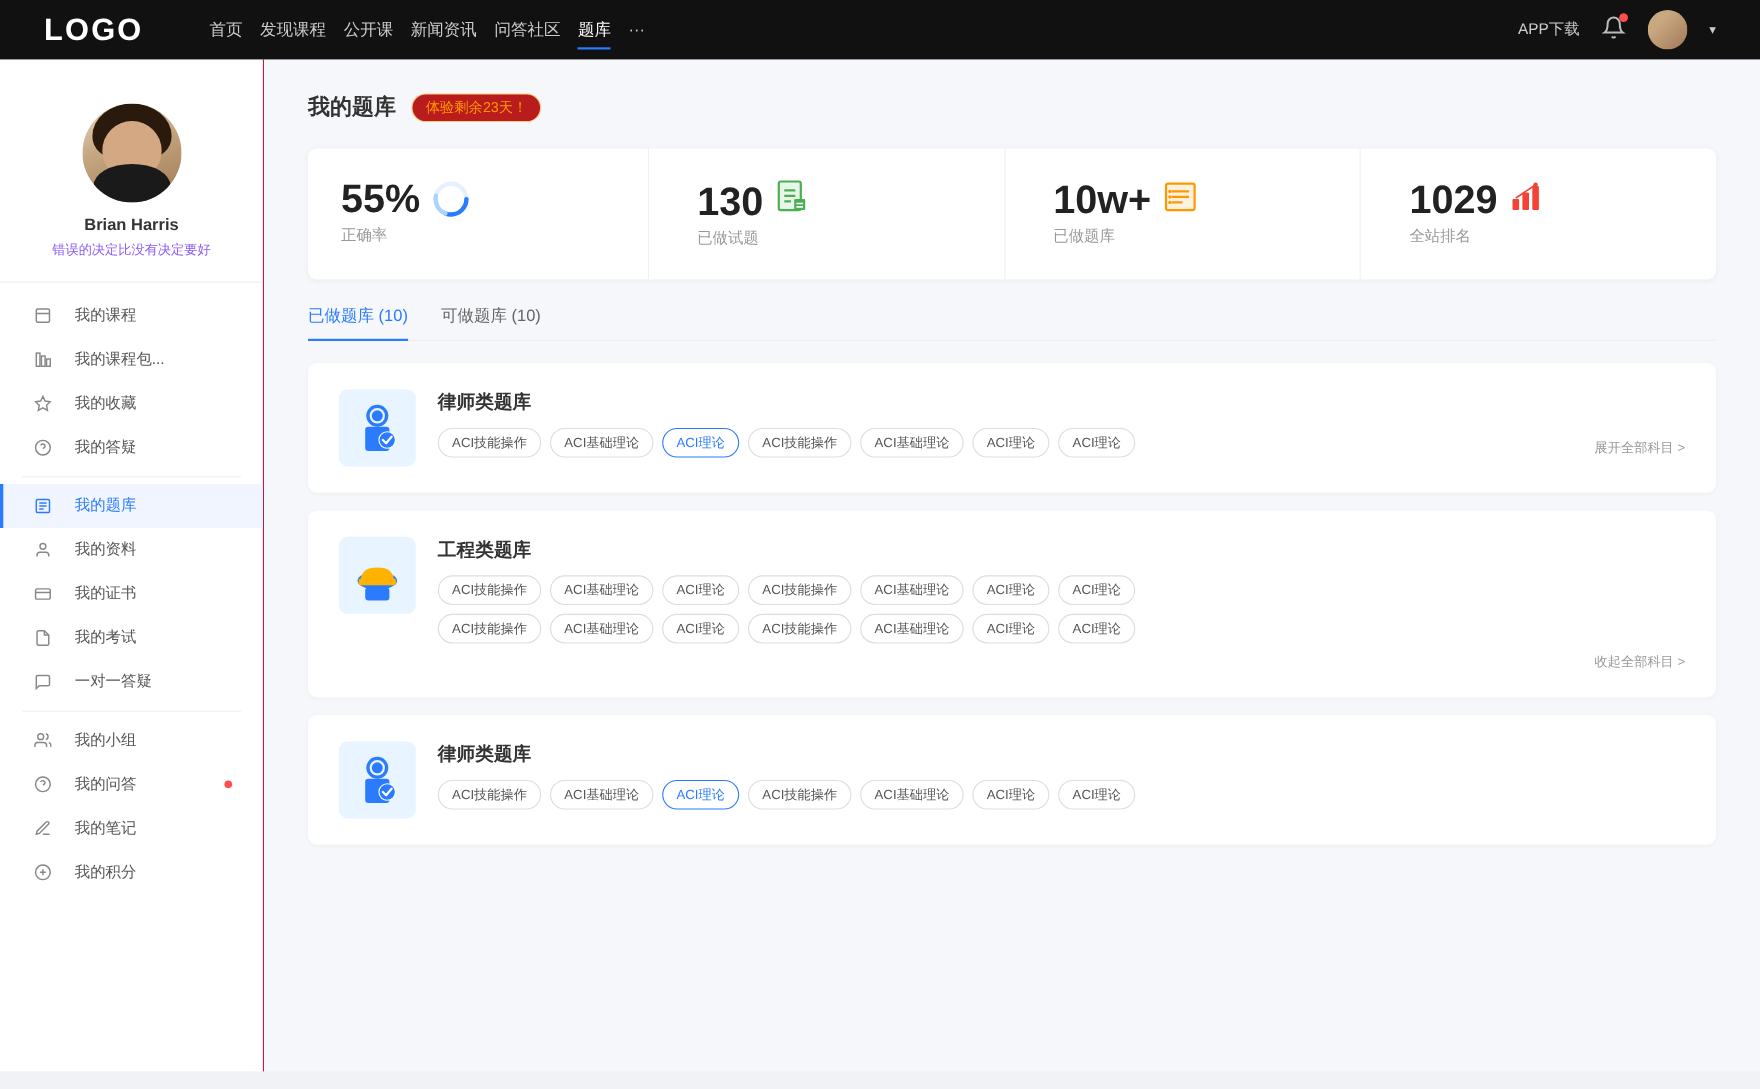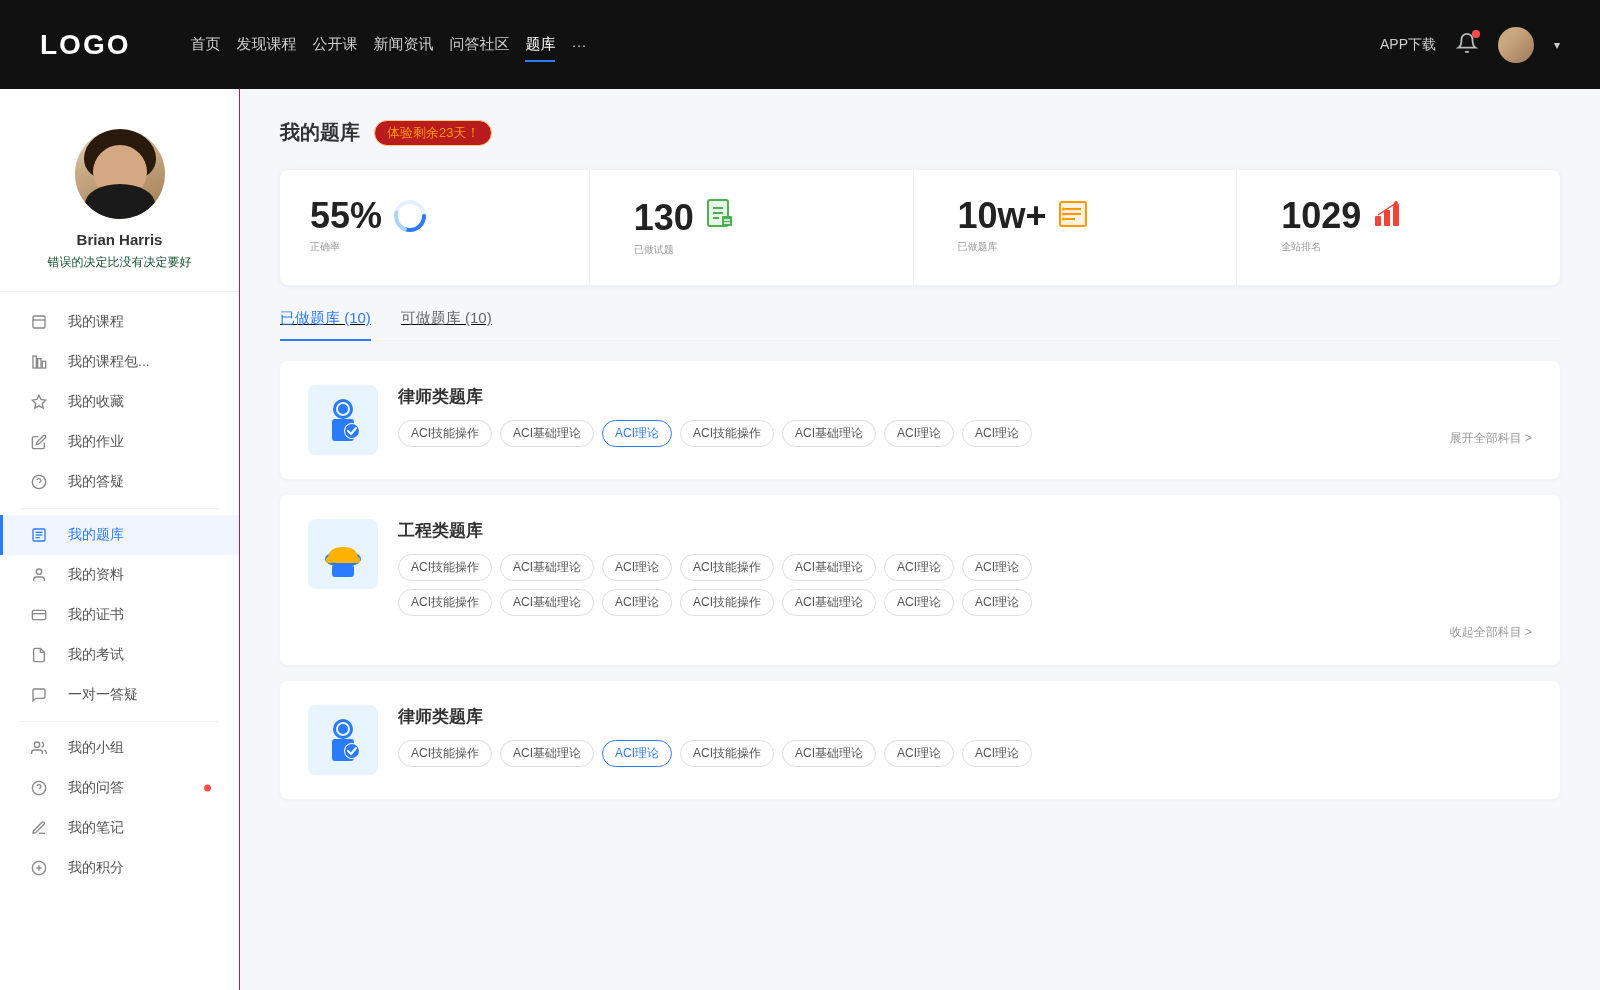--- a/index.html
+++ b/index.html
@@ -1,21 +1,21 @@
 <!DOCTYPE html>
 <html><head>
   <meta charset="utf-8">
   <style>
     * { box-sizing: border-box; margin: 0; padding: 0; }
     body { font-family: 'PingFang SC', 'Microsoft YaHei', sans-serif; background: #f0f2f5; min-height: 990px; }
 
     
     .header {
       background: #111;
-      height: 89px;
+      height: 54px;
       display: flex;
       align-items: center;
       padding: 0 40px;
       position: relative;
     }
     .header-logo {
       color: white;
       font-size: 28px;
       font-weight: bold;
       margin-right: 60px;
@@ -120,21 +120,21 @@
       margin-bottom: 12px;
     }
     .sidebar-name {
       font-size: 15px;
       font-weight: 600;
       color: #333;
       margin-bottom: 6px;
     }
     .sidebar-slogan {
       font-size: 12px;
-      color: #14532d;
+      color: #8b5cf6;
     }
     .sidebar-menu {
       padding: 0;
     }
     .sidebar-menu-item {
       display: flex;
       align-items: center;
       padding: 11px 30px;
       font-size: 14px;
       color: #555;
@@ -230,31 +230,30 @@
       gap: 10px;
       margin-bottom: 6px;
     }
     .stat-value {
       font-size: 36px;
       font-weight: 700;
       color: #222;
       line-height: 1;
     }
     .stat-label {
-      font-size: 10px;
+      font-size: 14px;
       color: #999;
     }
 
     
     .tabs-row {
       display: flex;
       gap: 30px;
       margin-bottom: 20px;
       border-bottom: 1px solid #eee;
-      text-decoration: underline;
     }
     .tab-item {
       font-size: 15px;
       color: #666;
       padding-bottom: 12px;
       cursor: pointer;
       position: relative;
     }
     .tab-item.active {
       color: #2b7bff;
@@ -423,29 +422,20 @@
         <span class="sidebar-icon">
           <svg width="16" height="16" viewBox="0 0 24 24" fill="none" stroke="#888" stroke-width="2">
               <polygon points="12 2 15.09 8.26 22 9.27 17 14.14 18.18 21.02 12 17.77 5.82 21.02 7 14.14 2 9.27 8.91 8.26 12 2"></polygon>
             </svg>
         </span>
         <span>我的收藏</span>
       </div>
       <div class="sidebar-menu-item">
         <span class="sidebar-icon">
           <svg width="16" height="16" viewBox="0 0 24 24" fill="none" stroke="#888" stroke-width="2">
-              <path d="M11 4H4a2 2 0 0 0-2 2v14a2 2 0 0 0 2 2h14a2 2 0 0 0 2-2v-7"></path>
-              <path d="M18.5 2.5a2.121 2.121 0 0 1 3 3L12 15l-4 1 1-4 9.5-9.5z"></path>
-            </svg>
-        </span>
-        <span>我的作业</span>
-      </div>
-      <div class="sidebar-menu-item">
-        <span class="sidebar-icon">
-          <svg width="16" height="16" viewBox="0 0 24 24" fill="none" stroke="#888" stroke-width="2">
               <circle cx="12" cy="12" r="10"></circle>
               <path d="M9.09 9a3 3 0 0 1 5.83 1c0 2-3 3-3 3"></path>
               <line x1="12" y1="17" x2="12.01" y2="17"></line>
             </svg>
         </span>
         <span>我的答疑</span>
       </div>
 
       <div class="sidebar-divider"></div>
 

